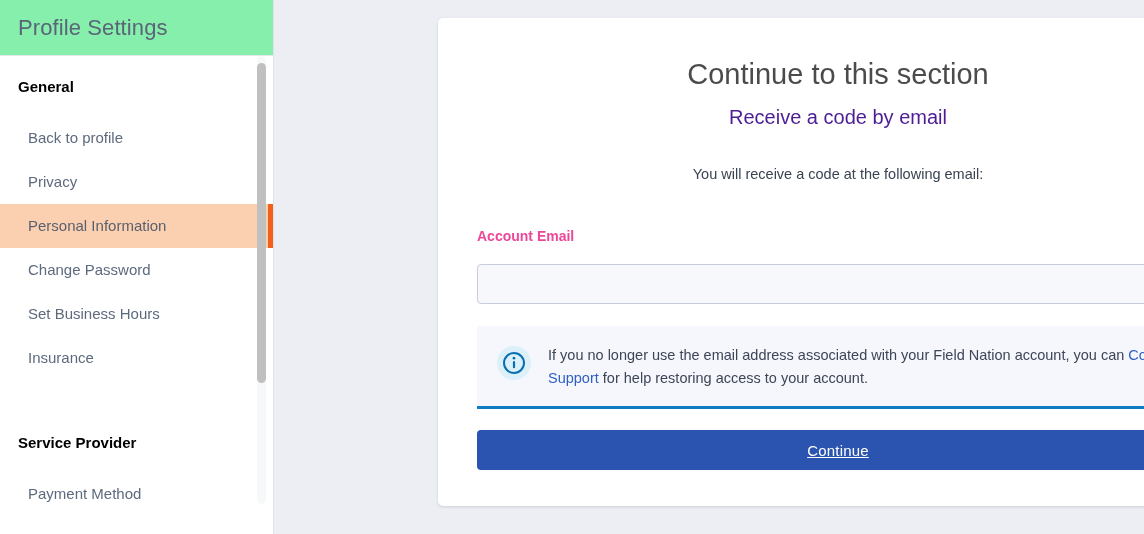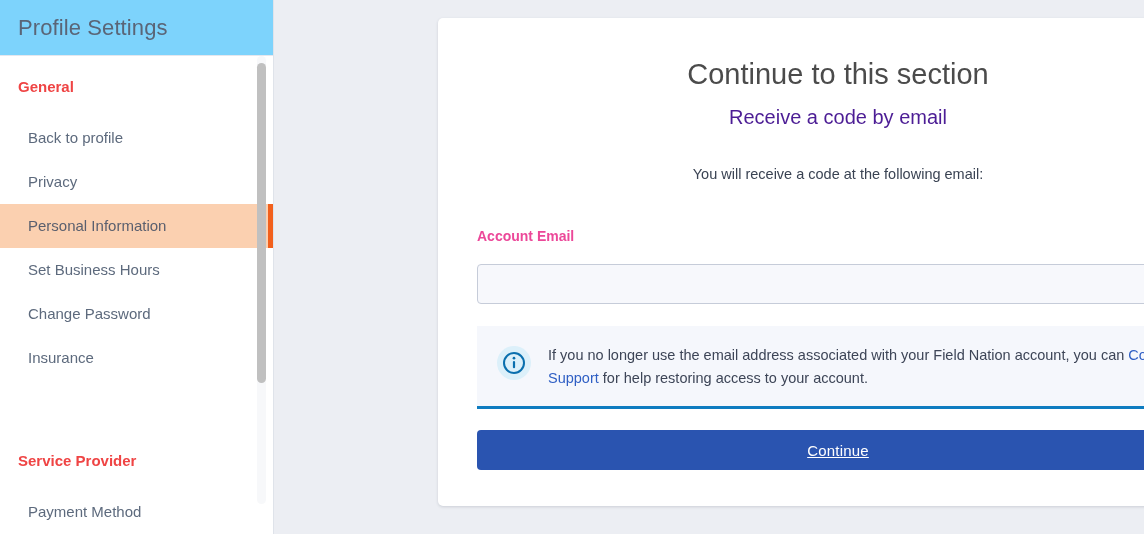--- a/index.html
+++ b/index.html
@@ -30,45 +30,45 @@
     display: flex;
     flex-direction: column;
   }
   .sidebar-header {
     height: 56px;
     flex: 0 0 56px;
     display: flex;
     align-items: center;
     padding-left: 18px;
     border-bottom: 1px solid #e4e7ee;
-    background: #7dd3fc;
+    background: #86efac;
   }
   .sidebar-title {
     font-size: 22px;
     color: #5a6577;
     font-weight: 400;
     letter-spacing: .1px;
     line-height: 1;
   }
   .sidebar-scroll {
     position: relative;
     flex: 1 1 auto;
     overflow: hidden;
     padding-top: 18px;
   }
   .nav-group-title {
     font-size: 15px;
     font-weight: bold;
-    color: #ef4444;
+    color: #000000;
     padding: 0 18px;
     height: 26px;
     line-height: 26px;
     margin-bottom: 16px;
   }
-  .nav-group-title.spaced { margin-top: 68px; }
+  .nav-group-title.spaced { margin-top: 50px; }
   .nav-item {
     position: relative;
     height: 44px;
     line-height: 44px;
     padding: 0 28px;
     font-size: 15px;
     color: #5d6a7d;
     cursor: pointer;
     white-space: nowrap;
     overflow: hidden;
@@ -225,22 +225,22 @@
       <div class="sidebar-title">Profile Settings</div>
     </div>
 
     <div class="sidebar-scroll">
 
       <div class="nav-group-title">General</div>
 
       <div class="nav-item">Back to profile</div>
       <div class="nav-item">Privacy</div>
       <div class="nav-item active">Personal Information</div>
+      <div class="nav-item">Change Password</div>
       <div class="nav-item">Set Business Hours</div>
-      <div class="nav-item">Change Password</div>
       <div class="nav-item">Insurance</div>
 
       <div class="nav-group-title spaced">Service Provider</div>
 
       <div class="nav-item">Payment Method</div>
     </div>
 
     <div class="sb-track"></div>
     <div class="sb-thumb"></div>
   </aside>

